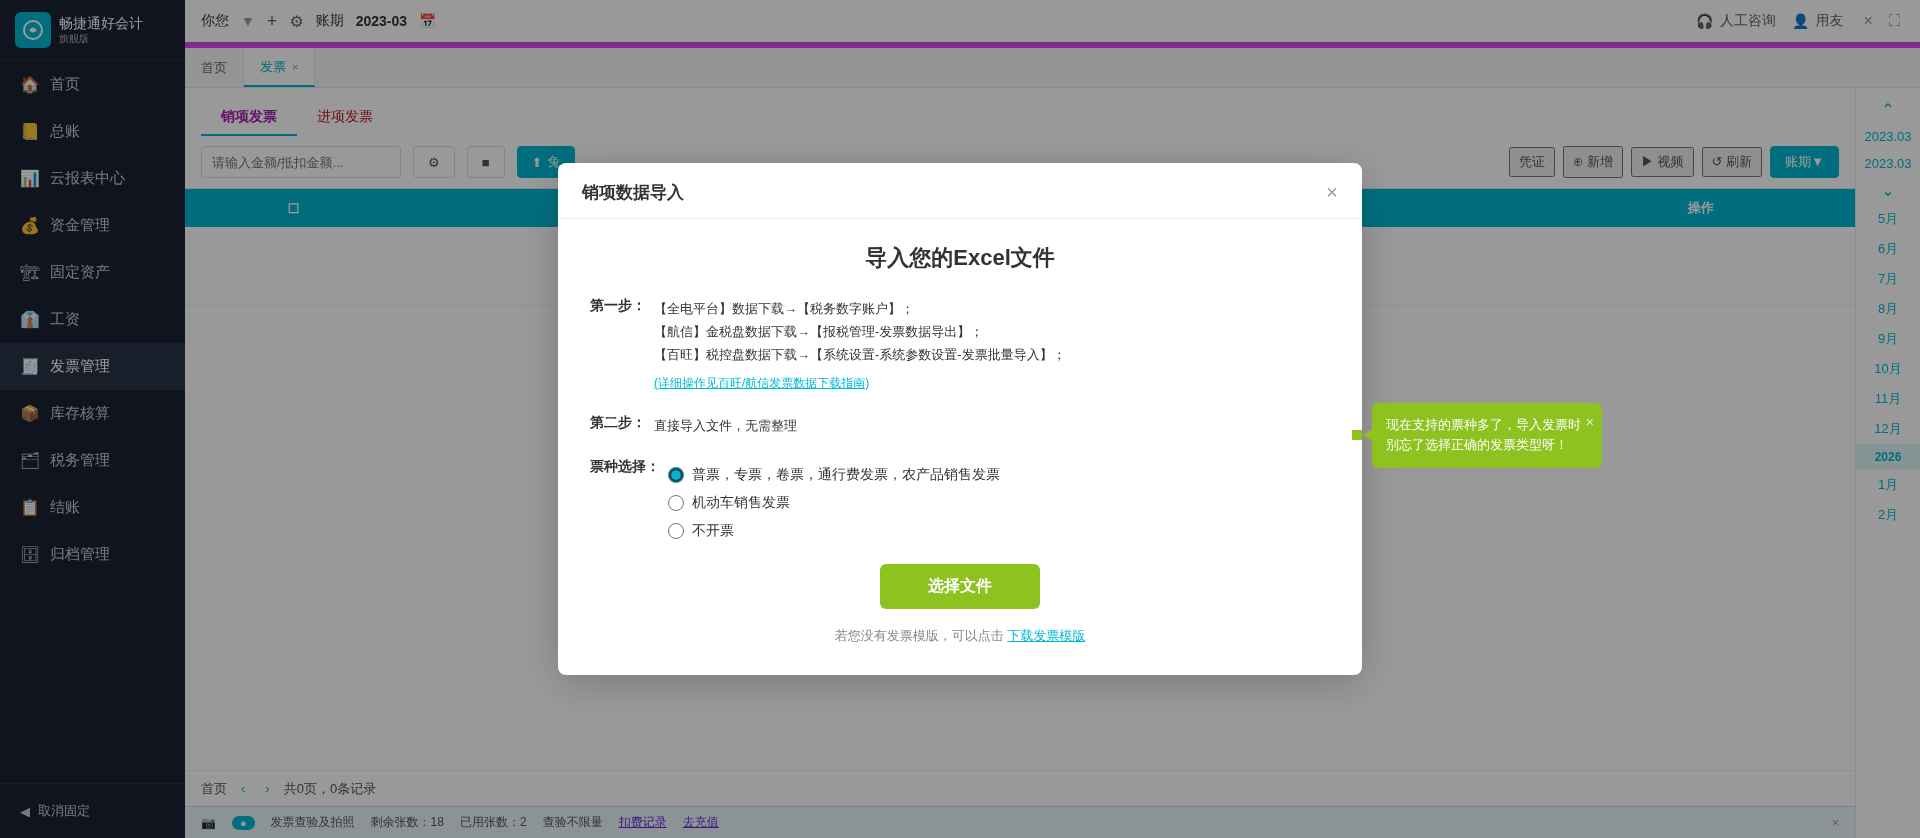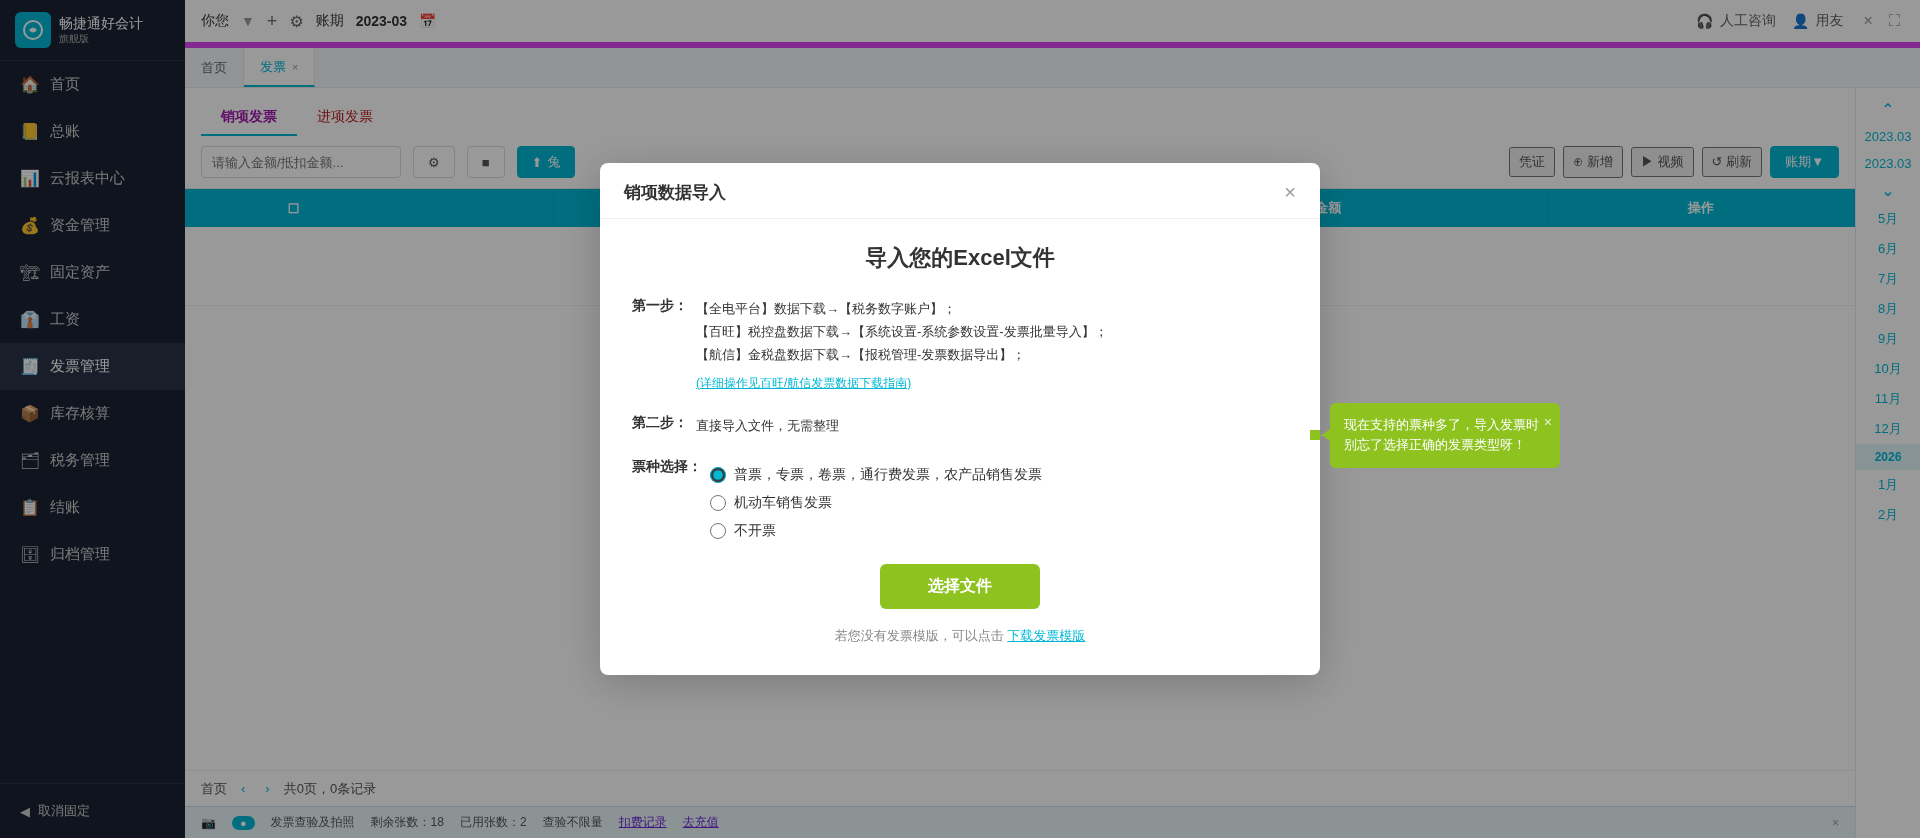--- a/index.html
+++ b/index.html
@@ -77,21 +77,21 @@
     .status-badge { background: #00b8d4; color: #fff; border-radius: 10px; padding: 1px 8px; font-size: 11px; }
     .status-link { color: #6d28d9; cursor: pointer; text-decoration: underline; }
     .status-close { color: #999; cursor: pointer; margin-left: auto; }
 
     
     .pagination { display: flex; align-items: center; gap: 8px; padding: 8px 16px; background: #fff; font-size: 13px; color: #555; border-top: 1px solid #eee; }
     .page-nav { cursor: pointer; color: #00b8d4; padding: 2px 6px; }
 
     
     .modal-overlay { position: fixed; top: 0; left: 0; width: 100%; height: 100%; background: rgba(0,0,0,0.4); display: flex; align-items: center; justify-content: center; z-index: 1000; }
-    .modal { background: #fff; border-radius: 8px; width: 720px; max-height: 680px; box-shadow: 0 8px 40px rgba(0,0,0,0.2); position: relative; overflow: visible; }
+    .modal { background: #fff; border-radius: 8px; width: 804px; max-height: 680px; box-shadow: 0 8px 40px rgba(0,0,0,0.2); position: relative; overflow: visible; }
     .modal-header { display: flex; align-items: center; justify-content: space-between; padding: 18px 24px 14px; border-bottom: 1px solid #eee; }
     .modal-title { font-size: 17px; color: #333; font-weight: bold; }
     .modal-close { font-size: 20px; color: #999; cursor: pointer; line-height: 1; }
     .modal-body { padding: 24px 32px 30px; }
     .modal-subtitle { text-align: center; font-size: 22px; font-weight: bold; color: #333; margin-bottom: 24px; }
     .step-section { margin-bottom: 20px; }
     .step-title { font-size: 14px; color: #333; font-weight: bold; margin-bottom: 6px; }
     .step-content { font-size: 13px; color: #333; line-height: 1.8; padding-left: 0; }
     .step-link { color: #00b8d4; cursor: pointer; text-decoration: underline; font-size: 12px; }
     .radio-group { display: flex; flex-direction: column; gap: 10px; margin-top: 8px; }
@@ -333,22 +333,22 @@
       <span class="modal-close">×</span>
     </div>
     <div class="modal-body">
       <div class="modal-subtitle">导入您的Excel文件</div>
 
       <div class="step-section">
         <div style="display:flex; gap:8px;">
           <span class="step-title">第一步：</span>
           <div class="step-content">
             <div>【全电平台】数据下载→【税务数字账户】；</div>
+            <div>【航信】金税盘数据下载→【报税管理-发票数据导出】；</div>
             <div>【百旺】税控盘数据下载→【系统设置-系统参数设置-发票批量导入】；</div>
-            <div>【航信】金税盘数据下载→【报税管理-发票数据导出】；</div>
             <div style="margin-top:4px;">
               <a class="step-link">(详细操作见百旺/航信发票数据下载指南)</a>
             </div>
           </div>
         </div>
       </div>
 
       <div class="step-section">
         <div style="display:flex; gap:8px;">
           <span class="step-title">第二步：</span>

